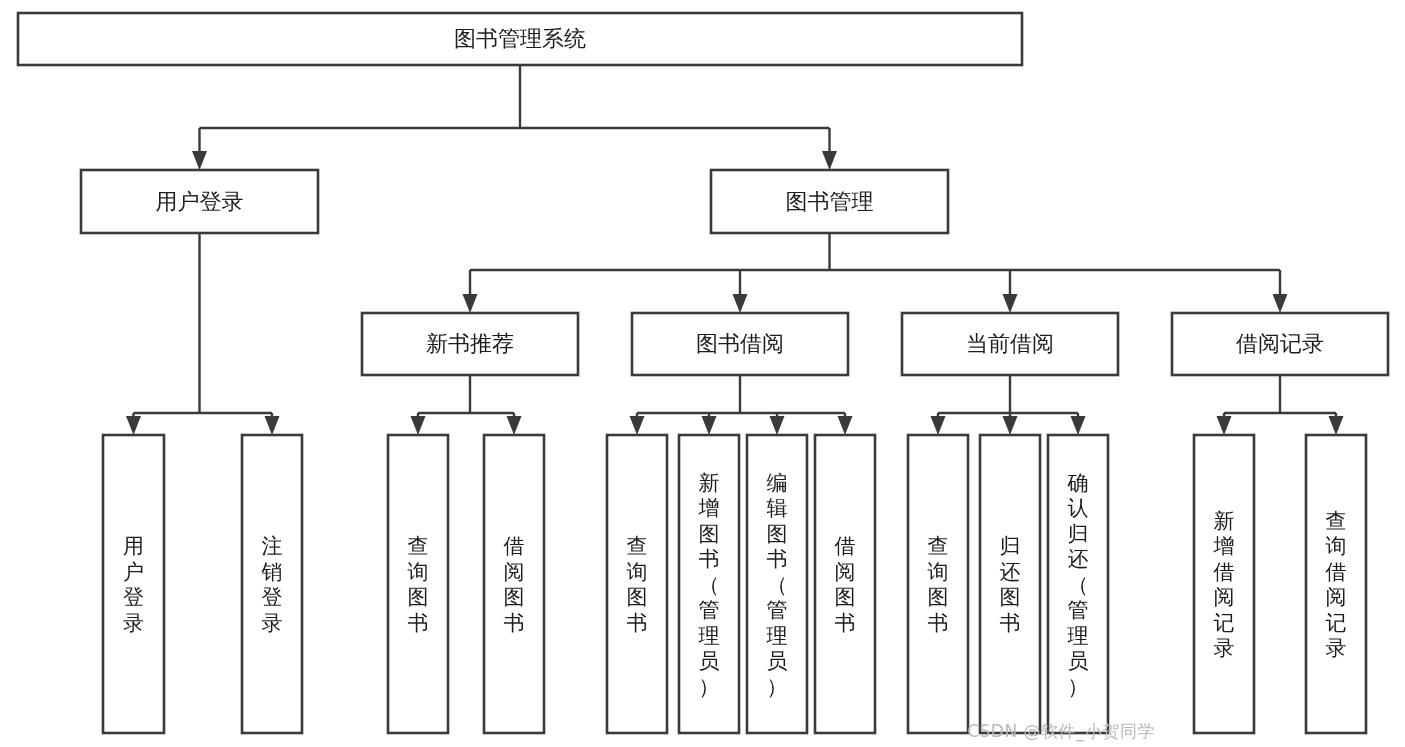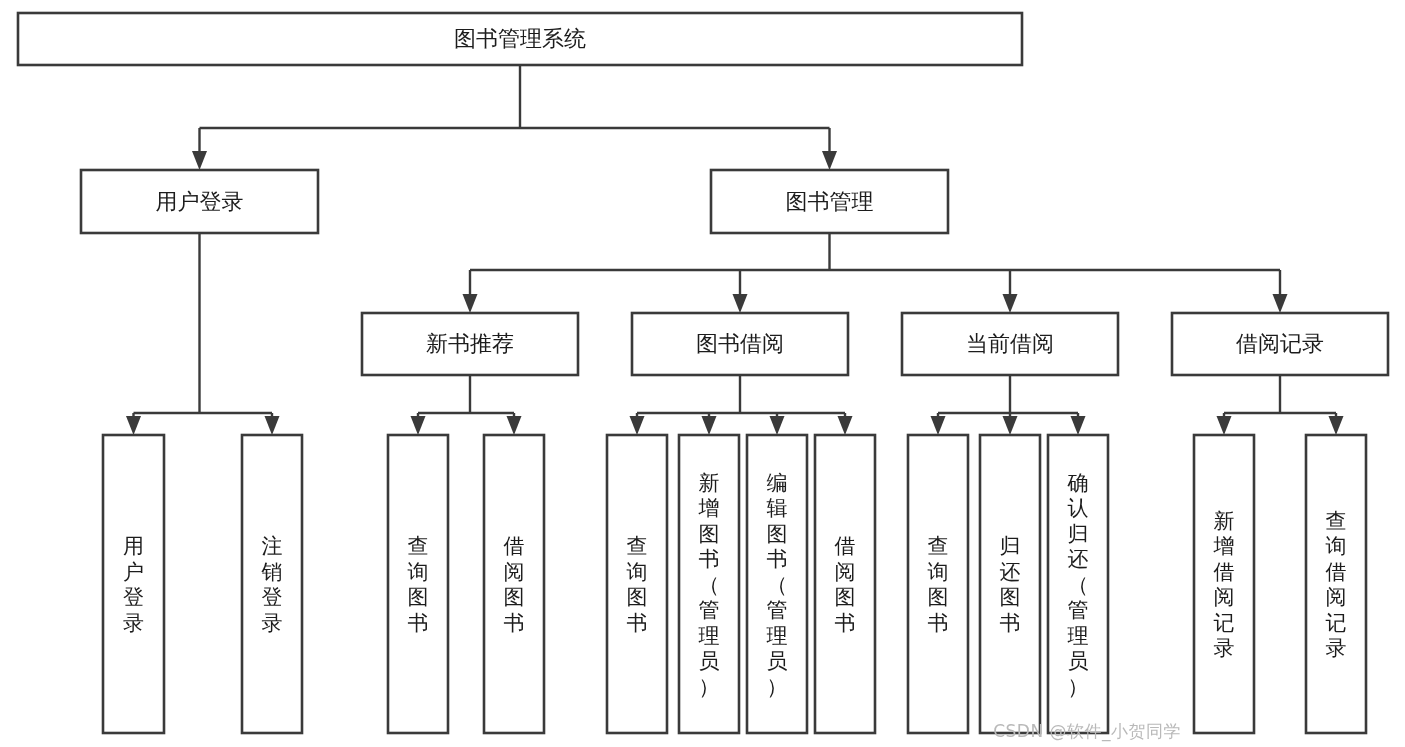--- a/index.html
+++ b/index.html
@@ -50,21 +50,21 @@
     dominant-baseline: middle;
   }
   .node-label-v {
     font-family: "DejaVu Sans", "Liberation Sans", sans-serif;
     font-size: 21px;
     fill: #1c1c1c;
     text-anchor: middle;
   }
   .watermark {
     position: absolute;
-    right: 4px;
+    right: 30px;
     bottom: 4px;
     font-family: "DejaVu Sans", "Liberation Sans", sans-serif;
     font-size: 17px;
     color: #b9b9b9;
     letter-spacing: 0.5px;
     white-space: nowrap;
     pointer-events: none;
   }
 </style>
 </head>

